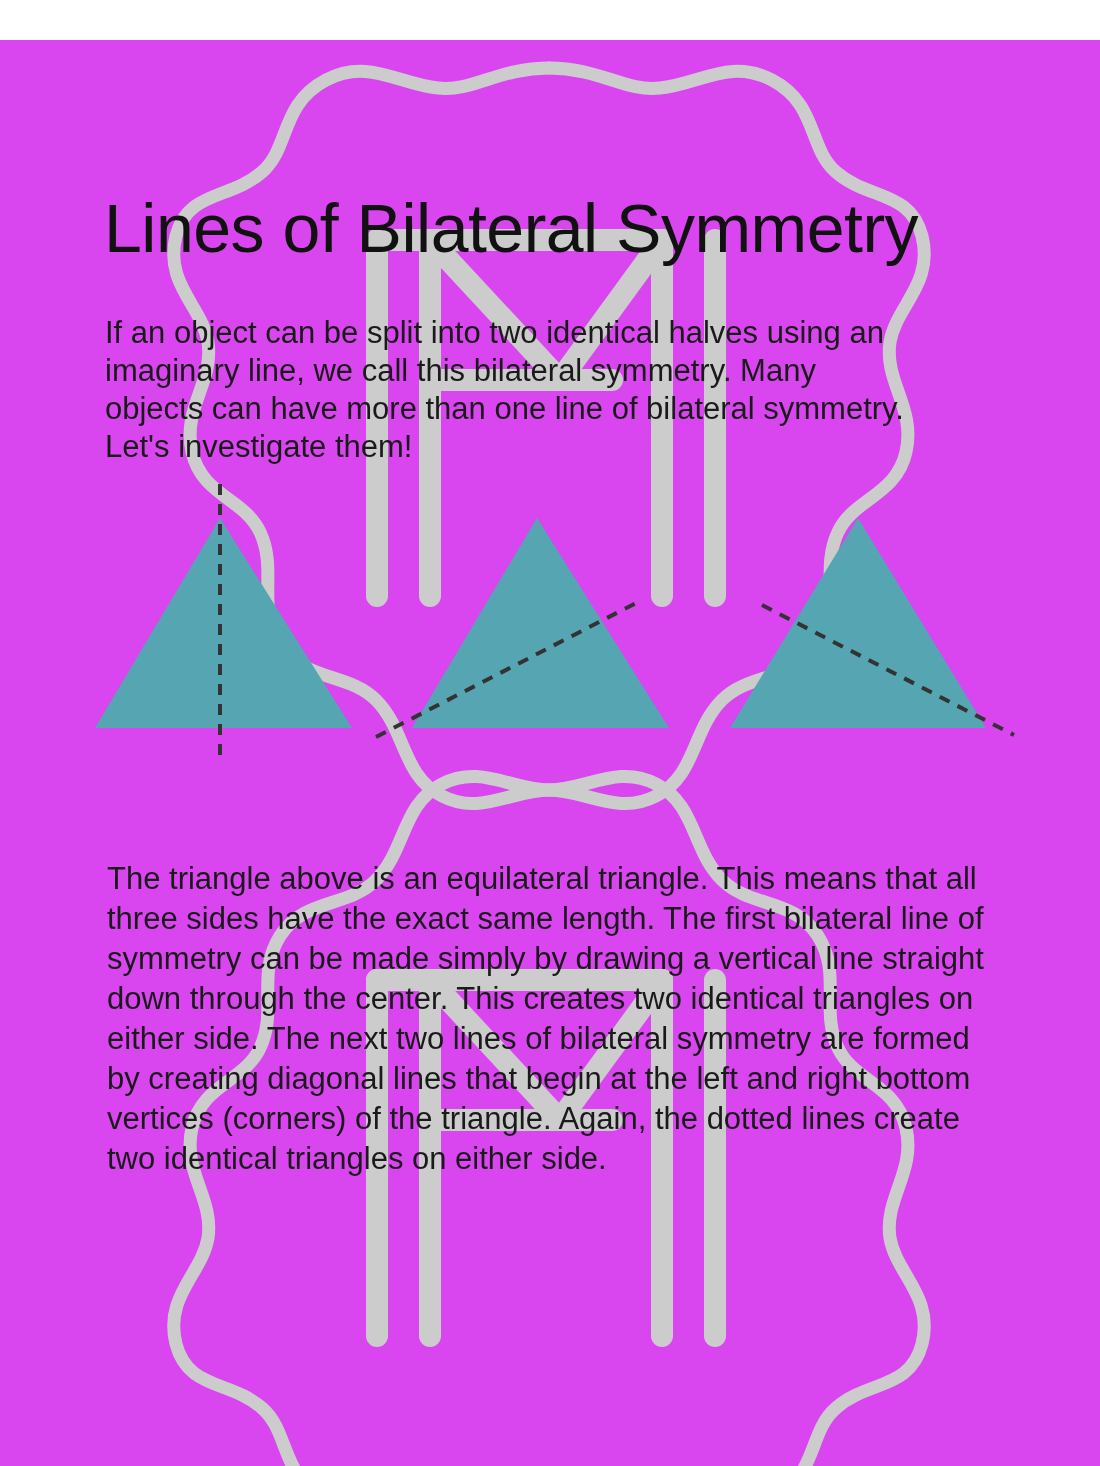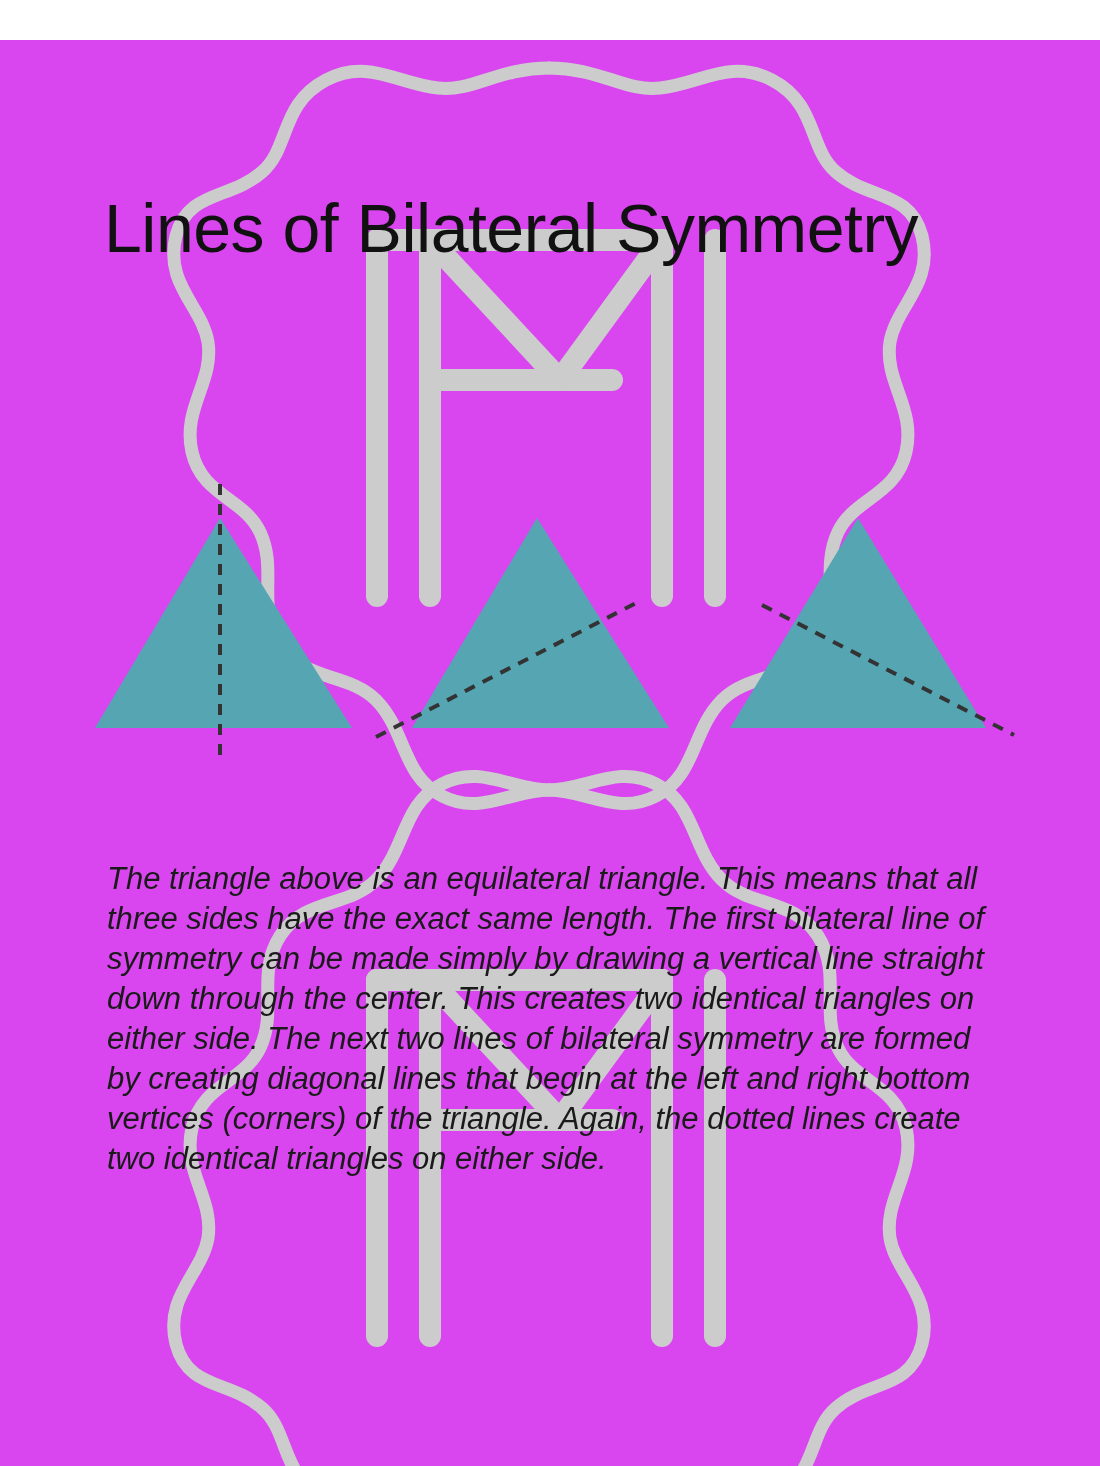--- a/index.html
+++ b/index.html
@@ -64,21 +64,20 @@
 
   .body-paragraph {
     position: absolute;
     left: 107px;
     top: 788px;
     width: 890px;
     font-size: 31px;
     font-weight: 300;
     line-height: 40px;
     color: #1a1a1a;
-    font-style: italic;
   }
 
   .closing-paragraph {
     position: absolute;
     left: 107px;
     top: 1222px;
     width: 890px;
     font-size: 31px;
     font-weight: 300;
     line-height: 40px;
@@ -172,20 +171,21 @@
       <line x1="715" y1="940" x2="715" y2="1296"></line>
       <line x1="430" y1="940" x2="560" y2="1080"></line>
       <line x1="560" y1="1080" x2="662" y2="940"></line>
     </g>
   </svg>
 
   <div class="content">
 
     <h1 class="page-title">Lines of Bilateral Symmetry</h1>
 
+    <p class="intro-paragraph">If an object can be split into two identical halves using an imaginary line, we call this bilateral symmetry. Many objects can have more than one line of bilateral symmetry. Let's investigate them!</p>
 
     <svg class="figure" viewBox="0 420 1100 340" xmlns="http://www.w3.org/2000/svg">
 
       <g>
         <polygon points="220,478 352,688 95,688" fill="#55A5B2"></polygon>
         <line x1="220" y1="444" x2="220" y2="723" stroke="#333333" stroke-width="4" stroke-dasharray="11 9"></line>
       </g>
 
       <g>
         <polygon points="537,478 669,688 412,688" fill="#55A5B2"></polygon>

